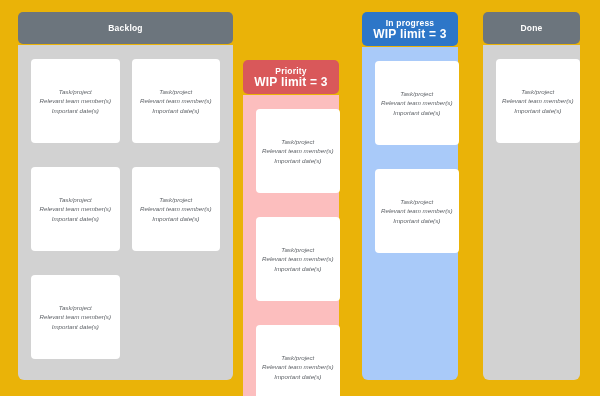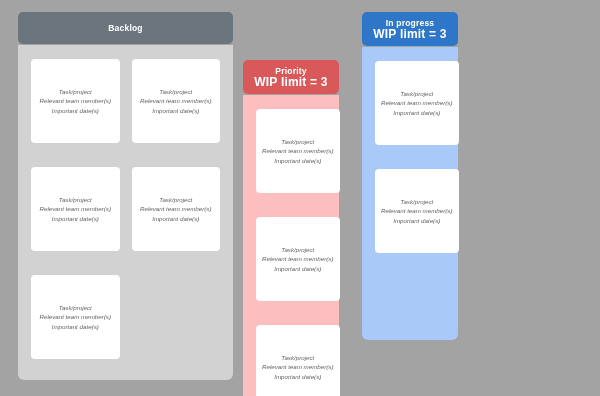--- a/index.html
+++ b/index.html
@@ -12,21 +12,21 @@
     width: 600px;
     height: 396px;
     overflow: hidden;
     font-family: "Liberation Sans", sans-serif;
   }
 
   #board {
     position: relative;
     width: 600px;
     height: 396px;
-    background: #a3a3a3;
+    background: #eab308;
   }
 
   
   .column {
     position: absolute;
     top: 12px;
     display: flex;
     flex-direction: column;
   }
 
@@ -96,21 +96,21 @@
     font-size: 6.2px;
     line-height: 9.2px;
     color: #5f6368;
     white-space: nowrap;
   }
   .card-line { display: block; }
 
   
   #col-backlog     { left: 18px;  width: 215px; height: 368px; }
   #col-priority    { left: 243px; width: 96px;  height: 368px; margin-top: 48px; }
-  #col-inprogress  { left: 362px; width: 96px;  height: 328px; }
+  #col-inprogress  { left: 362px; width: 96px;  height: 368px; }
   #col-done        { left: 483px; width: 97px;  height: 368px; }
 
   
   #col-backlog .col-header,
   #col-done .col-header { height: 32px; }
 </style>
 </head>
 <body>
 
 <div id="board">
@@ -211,14 +211,31 @@
           <span class="card-text" style="color: rgb(95, 99, 104);">
             <span class="card-line">Task/project</span>
             <span class="card-line">Relevant team member(s)</span>
             <span class="card-line">Important date(s)</span>
           </span>
         </div>
       </div>
     </div>
   </div>
 
+  <div class="column" id="col-done">
+    <div class="col-header" style="background: rgb(108, 117, 125);">
+      <span class="col-title">Done</span>
+
+    </div>
+    <div class="col-body" style="background: rgb(210, 210, 210);">
+      <div class="cards one-col">
+        <div class="card" style="background: rgb(255, 255, 255);">
+          <span class="card-text" style="color: rgb(95, 99, 104);">
+            <span class="card-line">Task/project</span>
+            <span class="card-line">Relevant team member(s)</span>
+            <span class="card-line">Important date(s)</span>
+          </span>
+        </div>
+      </div>
+    </div>
+  </div>
 
 </div>
 
 </body></html>

